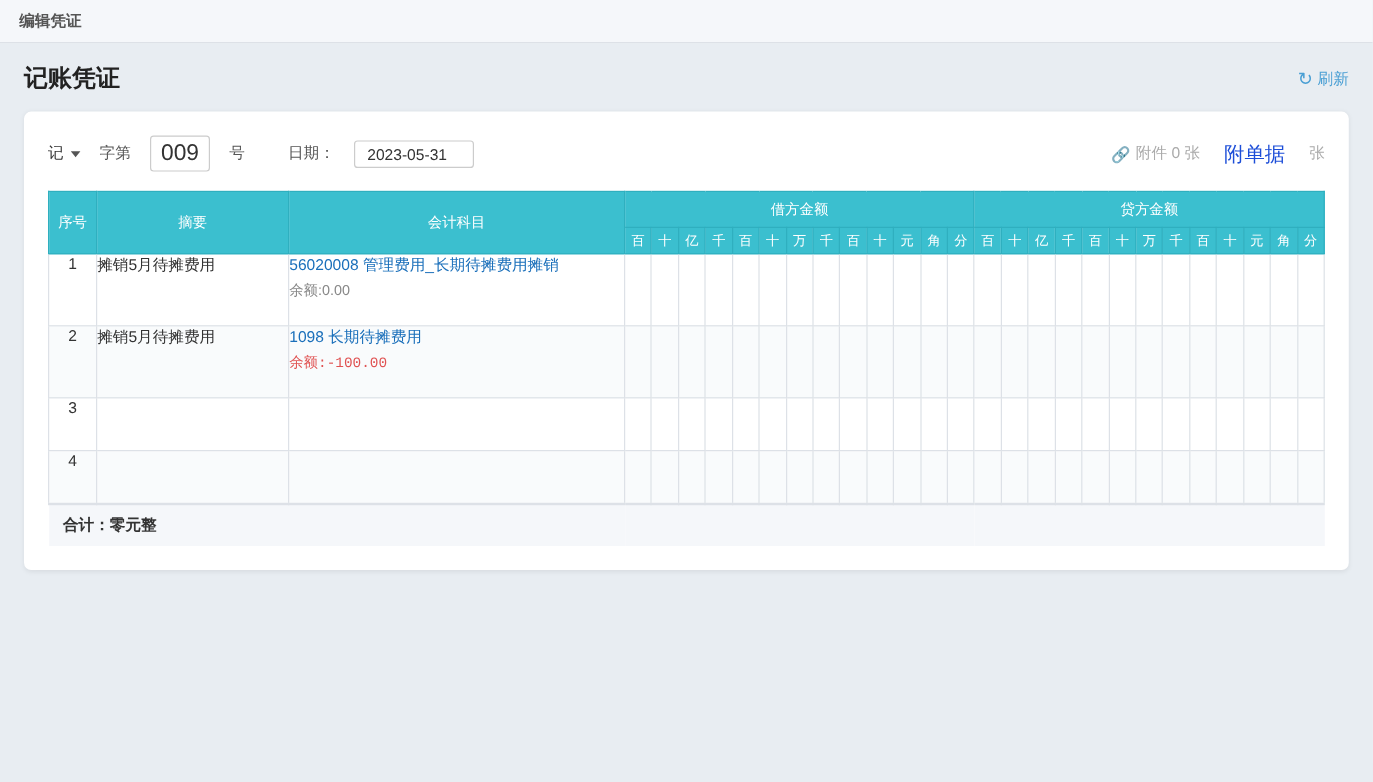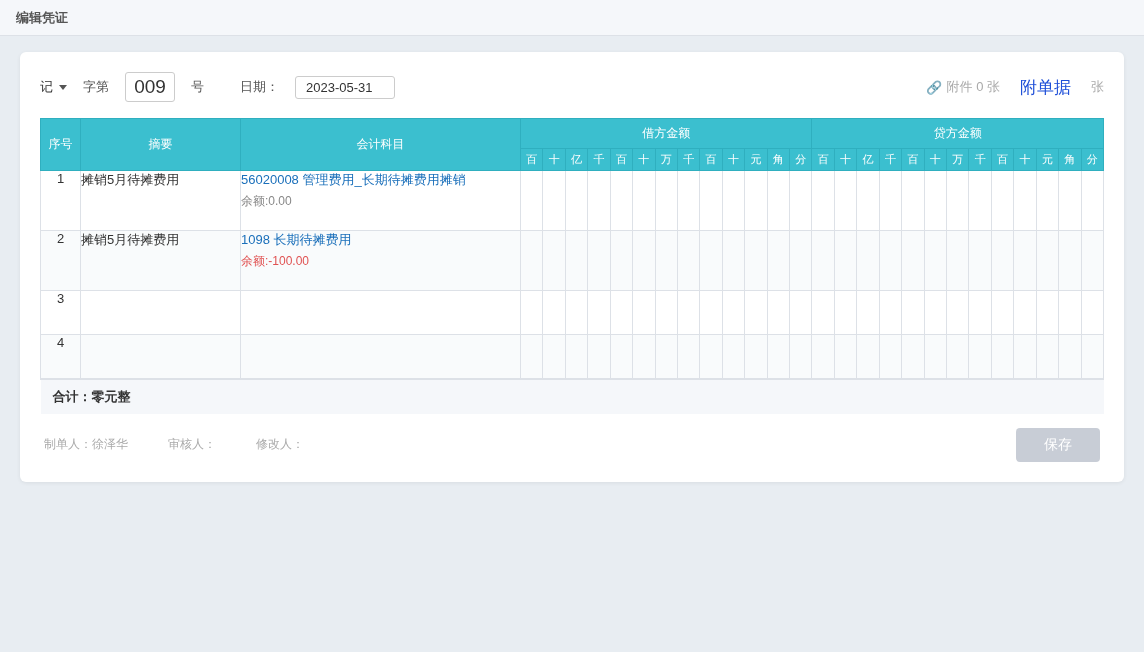--- a/index.html
+++ b/index.html
@@ -181,20 +181,21 @@
       color: #1a6fba;
       font-size: 13px;
     }
     .account-balance {
       font-size: 12px;
       color: #888;
       margin-top: 4px;
     }
     .account-balance.negative {
       color: #e05252;
+      font-family: Liberation Mono, monospace;
     }
     .voucher-table tbody tr:nth-child(odd) td {
       background: #fff;
     }
     .voucher-table tbody tr:nth-child(even) td {
       background: #f9fbfc;
     }
     .total-row td {
       background: #f5f7fa !important;
       border-top: 2px solid #dde1e7;
@@ -231,20 +232,27 @@
     }
   </style>
 </head>
 <body>
 
 <div class="window-title-bar">
   <span>编辑凭证</span>
 </div>
 
 <div class="main-container">
+  <div class="page-header">
+    <h1 class="page-title">记账凭证</h1>
+    <button class="refresh-btn">
+      <span style="font-size:15px;">↻</span>
+      <span>刷新</span>
+    </button>
+  </div>
 
   <div class="card">
 
     <div class="voucher-info-row">
       <div class="voucher-type-select">
         <span>记</span>
         <span class="chevron-down"></span>
       </div>
       <span class="field-label">字第</span>
       <div class="field-value-box">
@@ -435,28 +443,14 @@
         </tbody>
       <tfoot>
         <tr class="total-row">
           <td colspan="3">合计：零元整</td>
           <td colspan="13"></td>
           <td colspan="13"></td>
         </tr>
       </tfoot>
     </table>
 
-    <div class="footer-row">
-      <span class="footer-field">
-        <span>制单人：</span><span>徐泽华</span>
-      </span>
-      <span class="footer-field">
-        <span>审核人：</span><span></span>
-      </span>
-      <span class="footer-field">
-        <span>修改人：</span><span></span>
-      </span>
-      <div class="save-btn-area">
-        <button class="save-btn">保存</button>
-      </div>
-    </div>
   </div>
 </div>
 
 </body></html>

